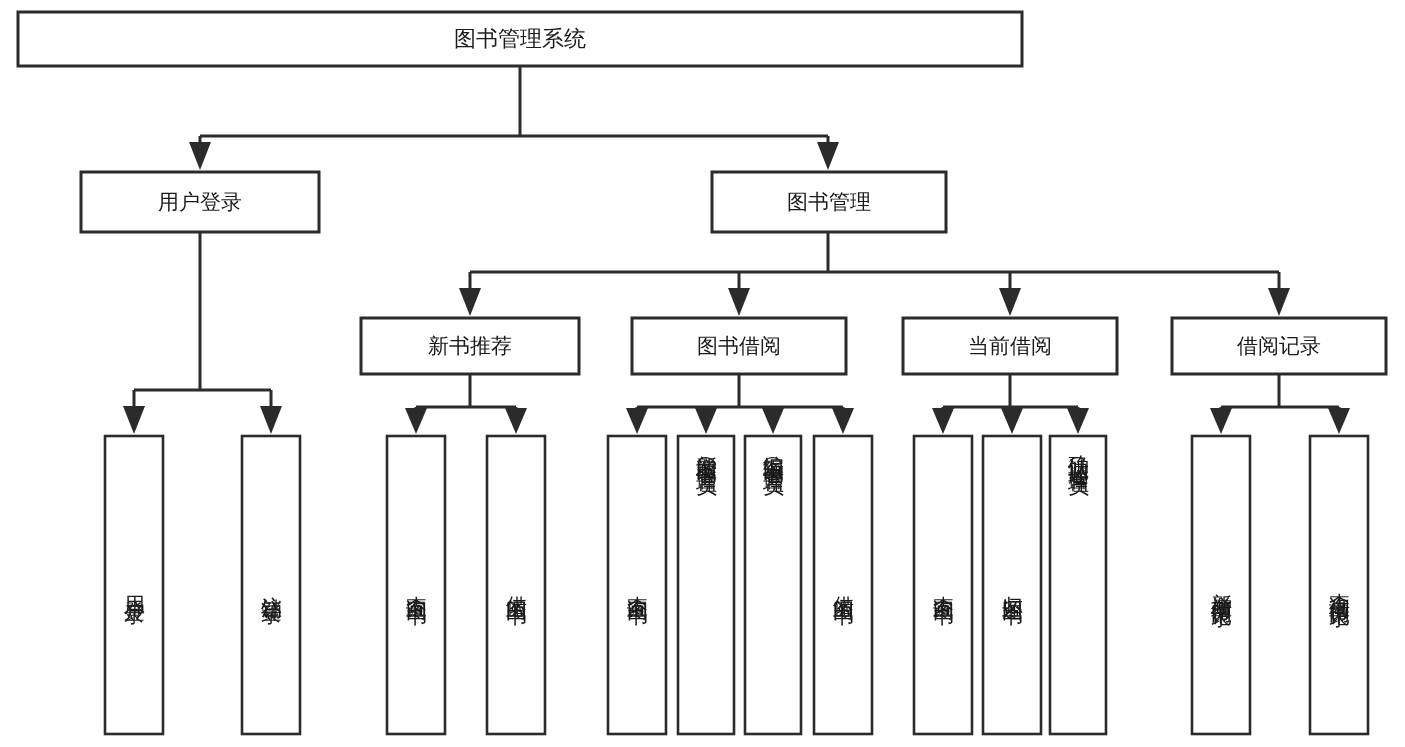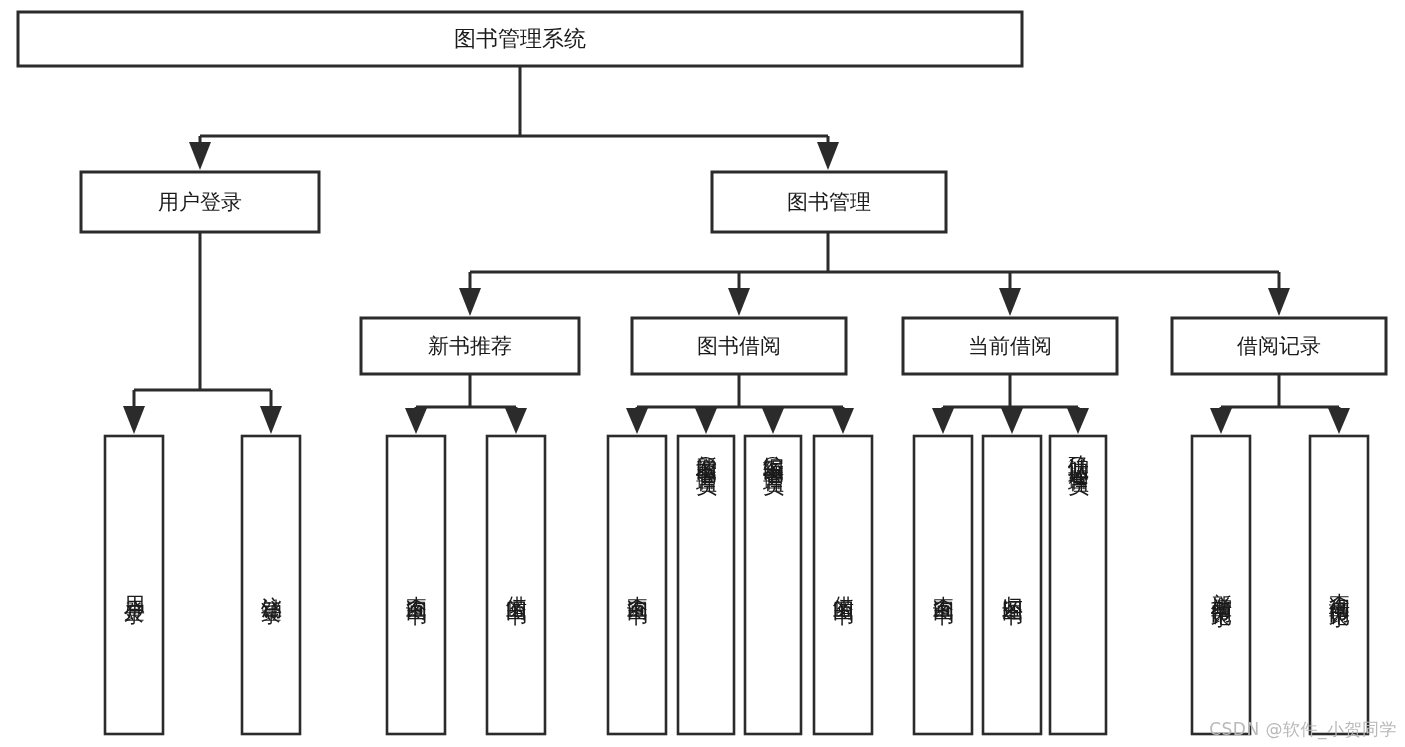--- a/index.html
+++ b/index.html
@@ -221,14 +221,13 @@
   <div class="v-label-wrap" style="left:1050px; top:438px; width:56px; height:298px; align-items:flex-start;">
     <span class="v-label">确认归还（管理员）</span>
   </div>
   <div class="v-label-wrap" style="left:1192px; top:436px; width:58px; height:298px;">
     <span class="v-label">新增借阅记录</span>
   </div>
   <div class="v-label-wrap" style="left:1310px; top:436px; width:58px; height:298px;">
     <span class="v-label">查询借阅记录</span>
   </div>
 
-  <div id="watermark">CSDN @软件_小贺同学</div>
 </div>
 
 </body></html>

